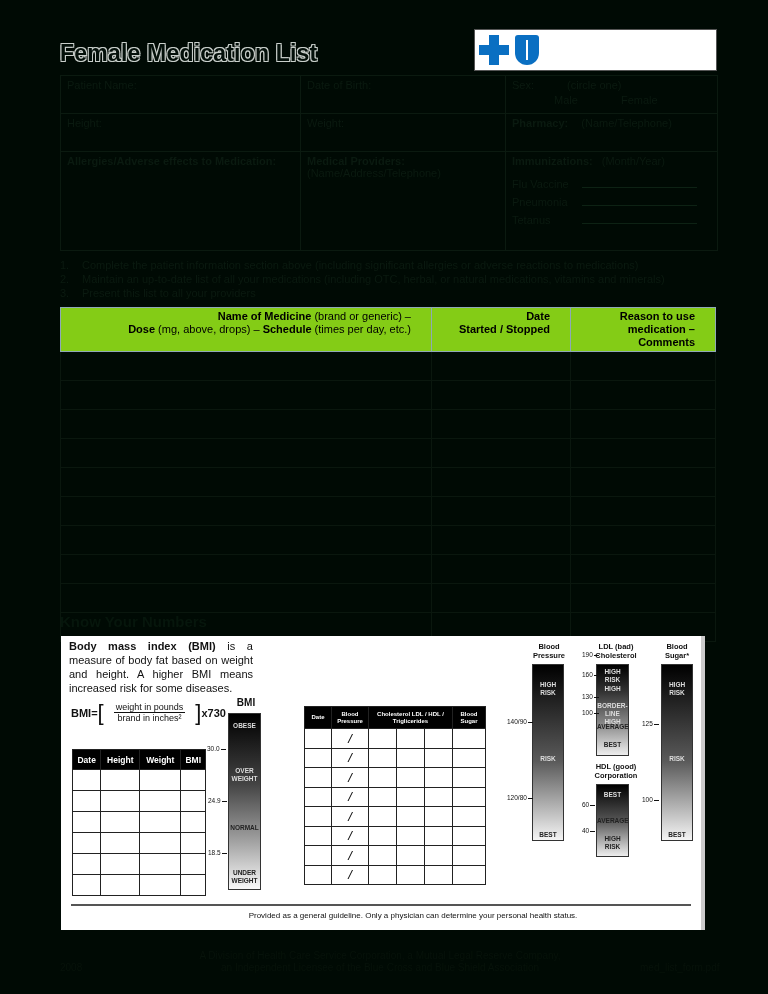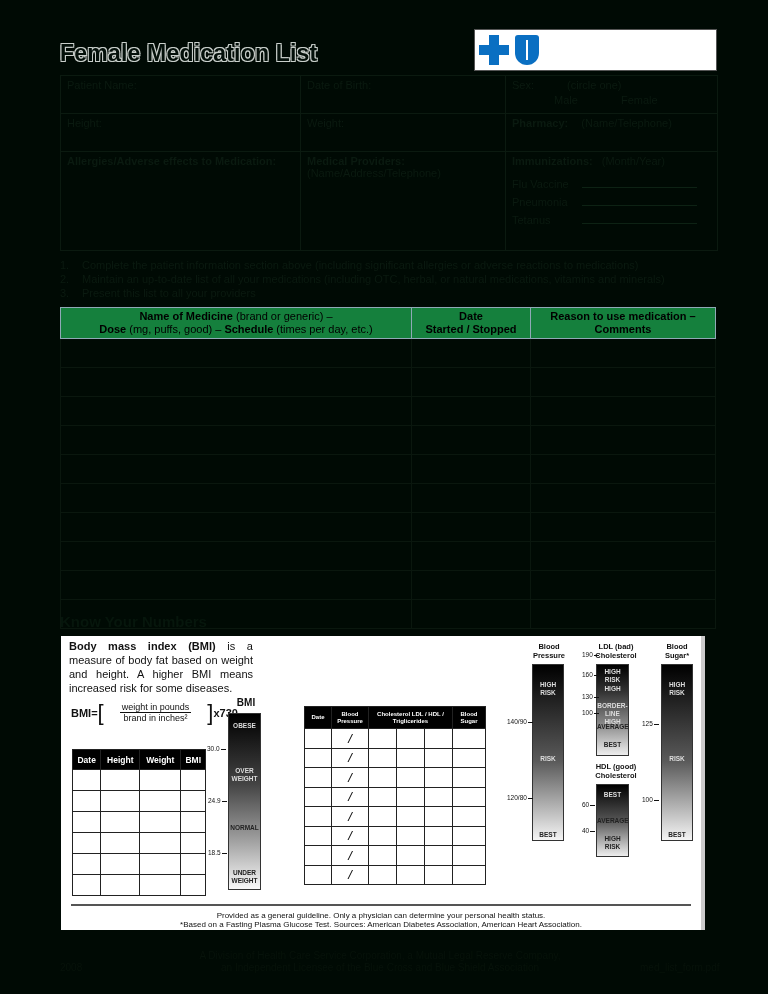--- a/index.html
+++ b/index.html
@@ -17,28 +17,28 @@
   .info-row { display:flex; border-bottom:1px solid #0b1a10; }
   .info-row:last-child { border-bottom:none; }
   .info-cell { border-right:1px solid #0b1a10; padding:3px 6px; font-size:11px; color:#0a1a10; position:relative; box-sizing:border-box; }
   .info-cell:last-child { border-right:none; }
   .c1 { width:240px; } .c2 { width:205px; } .c3 { width:211px; }
   .bold { font-weight:bold; }
   .uline { border-bottom:1px solid #0d2214; display:inline-block; width:115px; margin-left:8px; }
   .instr { left:60px; top:258px; font-size:11px; line-height:14px; color:#0a1a10; }
   .instr div span.n { display:inline-block; width:22px; }
   #medtable { left:60px; top:307px; width:656px; border-collapse:collapse; font-size:11px; }
-  #medtable th { background:#15803d; color:#000; text-align:center; font-weight:normal; padding:2px 10px; border:1px solid #8fa9b6; line-height:13px; vertical-align:top; }
+  #medtable th { background:#84cc16; color:#000; text-align:right; font-weight:normal; padding:2px 20px; border:1px solid #8fa9b6; line-height:13px; vertical-align:top; }
   #medtable td { border:1px solid #0a170e; height:26px; }
   #medtable th b { font-weight:bold; }
   #kyn { left:60px; top:613px; font-size:15px; font-weight:bold; color:#06160c; }
   #panel { left:61px; top:636px; width:640px; height:294px; background:#fff; border-right:4px solid #ccc; }
   .ptext { font-size:11px; line-height:14px; color:#111; text-align:justify; }
   .bmi-formula { font-size:11px; font-weight:bold; color:#111; display:flex; align-items:center;text-align:center; }
-  .frac { display:inline-flex; flex-direction:column; align-items:center; font-weight:normal; font-size:9px; margin:0 16px; }
+  .frac { display:inline-flex; flex-direction:column; align-items:center; font-weight:normal; font-size:9px; margin:0 10px; }
   .frac .num { border-bottom:1px solid #111; padding:0 2px; }
   .bracket { font-size:22px; font-weight:normal; line-height:20px; }
   table.grid { border-collapse:collapse; }
   table.grid td, table.grid th { border:1.5px solid #222; }
   table.grid th { background:#000; color:#fff; font-weight:bold; }
   .bar { position:absolute; border:1.5px solid #333; box-sizing:border-box; }
   .grad-down { background:linear-gradient(#000 0%, #5a5a5a 55%, #f4f4f4 100%); }
   .grad-hdl { background:linear-gradient(#000 0%, #555 50%, #eee 100%); }
   .blabel { position:absolute; width:100%; text-align:center; font-size:6.5px; font-weight:bold; line-height:8px; }
   .wt { color:#ddd; } .bk { color:#222; }
@@ -103,21 +103,21 @@
   <div><span class="n">1.</span><span>Complete the patient information section above (including significant allergies or adverse reactions to medications)</span></div>
   <div><span class="n">2.</span><span>Maintain an up-to-date list of all your medications (including OTC, herbal, or natural medications, vitamins and minerals)</span></div>
   <div><span class="n">3.</span><span>Present this list to all your providers</span></div>
 </div>
 
 <table id="medtable" class="abs">
   <thead>
     <tr>
       <th style="width:330px;">
         <b>Name of Medicine</b><span> (brand or generic) –</span><br>
-        <b>Dose</b><span> (mg, puffs, good) – </span><b>Schedule</b><span> (times per day, etc.)</span>
+        <b>Dose</b><span> (mg, above, drops) – </span><b>Schedule</b><span> (times per day, etc.)</span>
       </th>
       <th style="width:98px;"><b>Date</b><br><b>Started / Stopped</b></th>
       <th><b>Reason to use medication –</b><br><b>Comments</b></th>
     </tr>
   </thead>
   <tbody id="medbody">
       <tr>
         <td></td>
         <td></td>
         <td></td>
@@ -342,41 +342,40 @@
     <div class="blabel wt" style="top:20px;">HIGH</div>
     <div class="blabel wt" style="top:37px;">BORDER-LINE HIGH</div>
     <div class="blabel bk" style="top:58px;">AVERAGE</div>
     <div class="blabel bk" style="top:76px;">BEST</div>
   </div>
   <div class="tick" style="left:521px; top:15px;">190</div>
   <div class="tick" style="left:521px; top:35px;">160</div>
   <div class="tick" style="left:521px; top:57px;">130</div>
   <div class="tick" style="left:521px; top:73px;">100</div>
 
-  <div class="chtitle" style="left:530px; top:126px; width:50px;">HDL (good) Cholesterol</div>
+  <div class="chtitle" style="left:530px; top:126px; width:50px;">HDL (good) Corporation</div>
   <div class="bar grad-hdl" style="left:535px; top:148px; width:33px; height:73px;">
     <div class="blabel wt" style="top:6px;">BEST</div>
     <div class="blabel bk" style="top:32px;">AVERAGE</div>
     <div class="blabel bk" style="top:50px;">HIGH RISK</div>
   </div>
   <div class="tick" style="left:521px; top:165px;">60</div>
   <div class="tick" style="left:521px; top:191px;">40</div>
 
   <div class="chtitle" style="left:596px; top:6px; width:40px;">Blood Sugar*</div>
   <div class="bar grad-down" style="left:600px; top:28px; width:32px; height:177px;">
     <div class="blabel wt" style="top:16px;">HIGH RISK</div>
     <div class="blabel wt" style="top:90px;">RISK</div>
     <div class="blabel bk" style="top:166px;">BEST</div>
   </div>
   <div class="tick" style="left:581px; top:84px;">125</div>
   <div class="tick" style="left:581px; top:160px;">100</div>
 
   <div class="abs" style="left:10px; top:268px; width:620px; height:2px; background:#555;"></div>
-  <div class="abs foot" style="left:0; top:274px; width:640px;">Provided as a general guideline. Only a physician can determine your personal health status.</div>
-  <div class="abs foot" style="left:0; top:283px; width:640px;">*Based on a Fasting Plasma Glucose Test. Sources: American Diabetes Association, American Heart Association.</div>
+  <div class="abs foot" style="left:0; top:274px; width:640px;padding-left:32px;">Provided as a general guideline. Only a physician can determine your personal health status.</div>
 </div>
 
 <div class="abs bottom-text" style="left:60px; top:962px;">2008</div>
 <div class="abs bottom-text" style="left:170px; top:950px; width:420px; text-align:center;">
   <div>A Division of Health Care Service Corporation, a Mutual Legal Reserve Company,</div>
   <div>an Independent Licensee of the Blue Cross and Blue Shield Association</div>
 </div>
 <div class="abs bottom-text" style="left:640px; top:962px;">med_list_form.pdf</div>
 
 </body></html>

